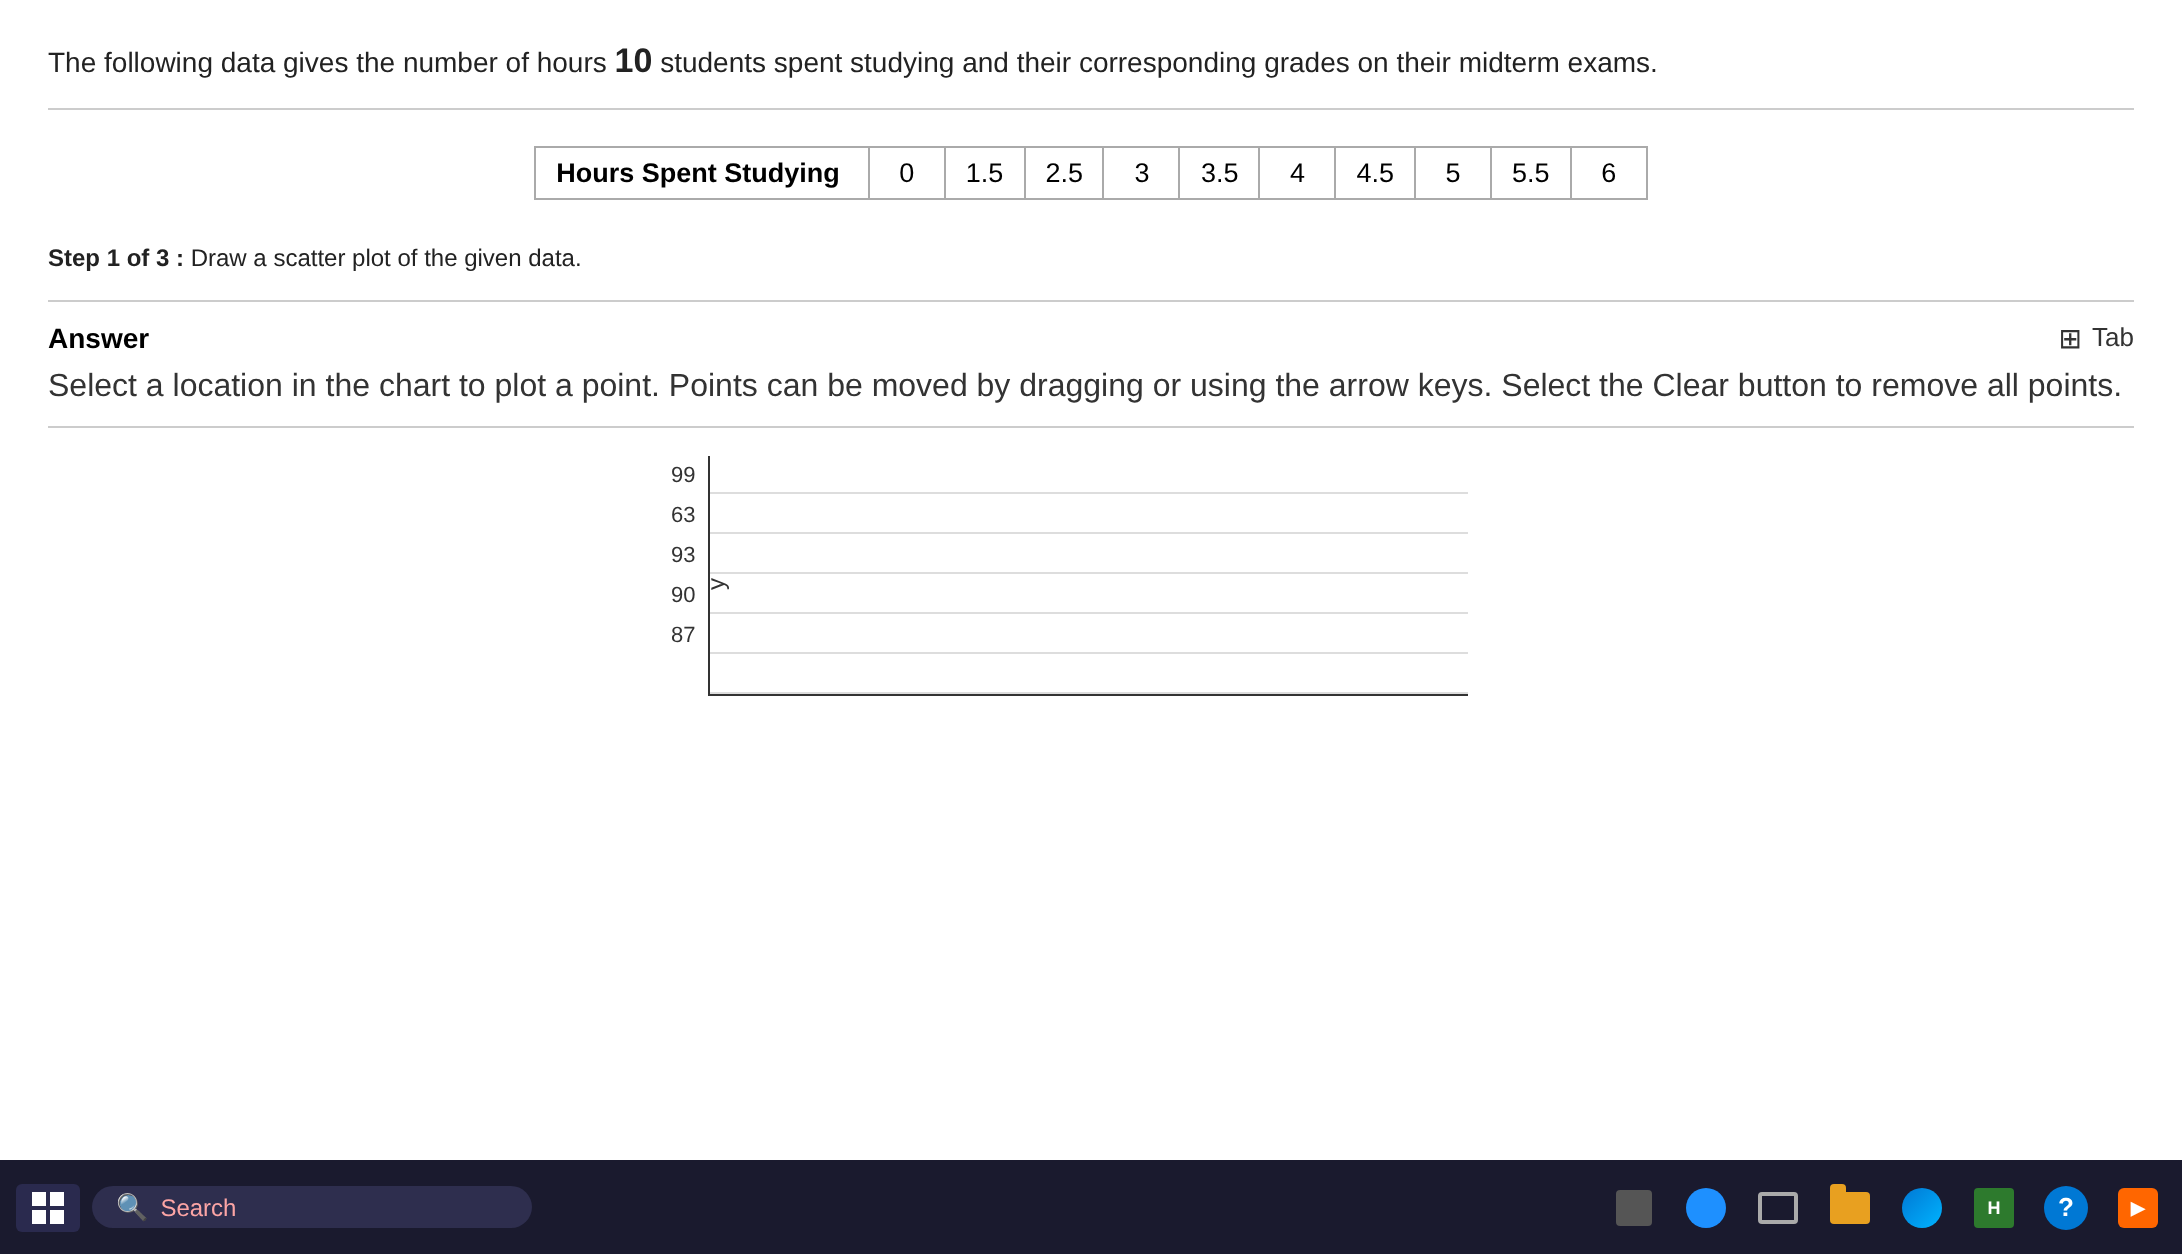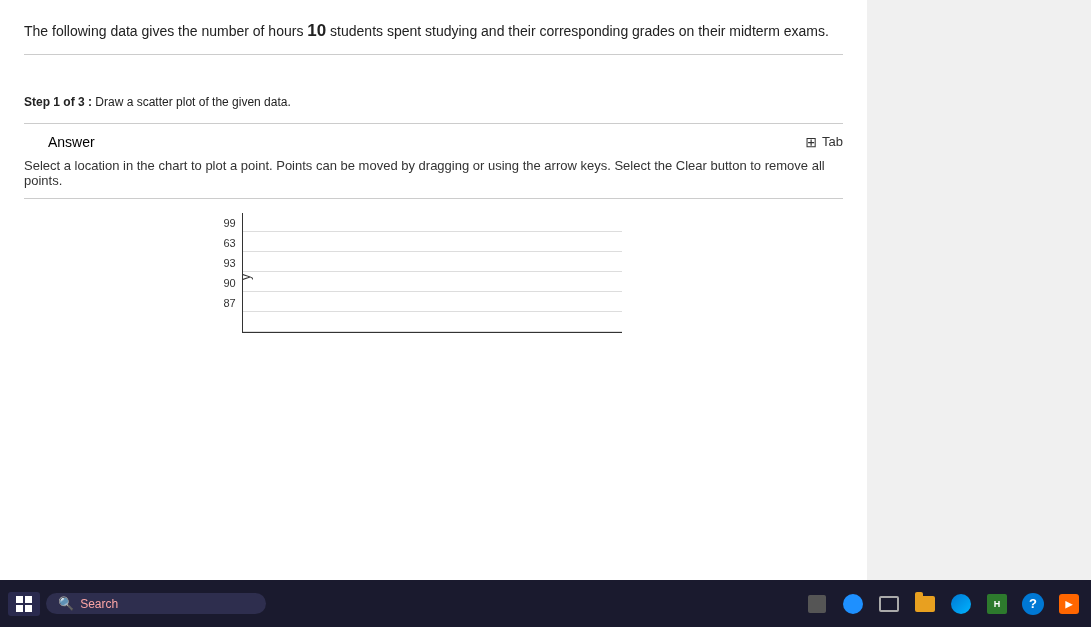--- a/index.html
+++ b/index.html
@@ -8,21 +8,21 @@
       font-family: Arial, sans-serif;
       background: #f0f0f0;
       width: 1091px;
       height: 627px;
       overflow: hidden;
       position: relative;
     }
 
     .main-content {
       background: #ffffff;
-      width: 867px;
+      width: 1091px;
       min-height: 580px;
       padding: 18px 24px 10px 24px;
     }
 
     .intro-text {
       font-size: 14px;
       color: #222;
       margin-bottom: 18px;
       line-height: 1.5;
       border-bottom: 1px solid #ccc;
@@ -77,42 +77,41 @@
     }
 
     .answer-header {
       display: flex;
       justify-content: space-between;
       align-items: center;
       margin-bottom: 8px;
     }
 
     .answer-label {
-      font-weight: normal;
+      font-weight: bold;
       font-size: 14px;
-      margin-left: 24px;
     }
 
     .tab-button {
       display: flex;
       align-items: center;
       gap: 5px;
       font-size: 13px;
       color: #333;
       background: none;
       border: none;
       cursor: pointer;
     }
 
     .tab-icon {
       font-size: 14px;
     }
 
     .instruction-text {
-      font-size: 13px;
+      font-size: 16px;
       color: #333;
       margin-bottom: 14px;
       border-bottom: 1px solid #ccc;
       padding-bottom: 10px;
     }
 
     .chart-area {
       display: flex;
       justify-content: center;
       margin-top: 8px;
@@ -328,20 +327,33 @@
 
 <div class="main-content">
 
   <div class="intro-text">
     <span>The following data gives the number of hours </span><span class="highlight">10</span><span> students spent studying and their corresponding grades on their midterm exams.</span>
   </div>
 
   <div class="table-container">
     <table class="data-table">
       <tbody>
+        <tr>
+          <td class="row-header">Hours Spent Studying</td>
+          <td>0</td>
+          <td>1.5</td>
+          <td>2.5</td>
+          <td>3</td>
+          <td>3.5</td>
+          <td>4</td>
+          <td>4.5</td>
+          <td>5</td>
+          <td>5.5</td>
+          <td>6</td>
+        </tr>
       </tbody>
     </table>
   </div>
 
   <div class="step-text">
     <span class="step-label">Step 1 of 3 :</span><span> Draw a scatter plot of the given data.</span>
   </div>
 
   <div class="answer-section">
     <div class="answer-header">

